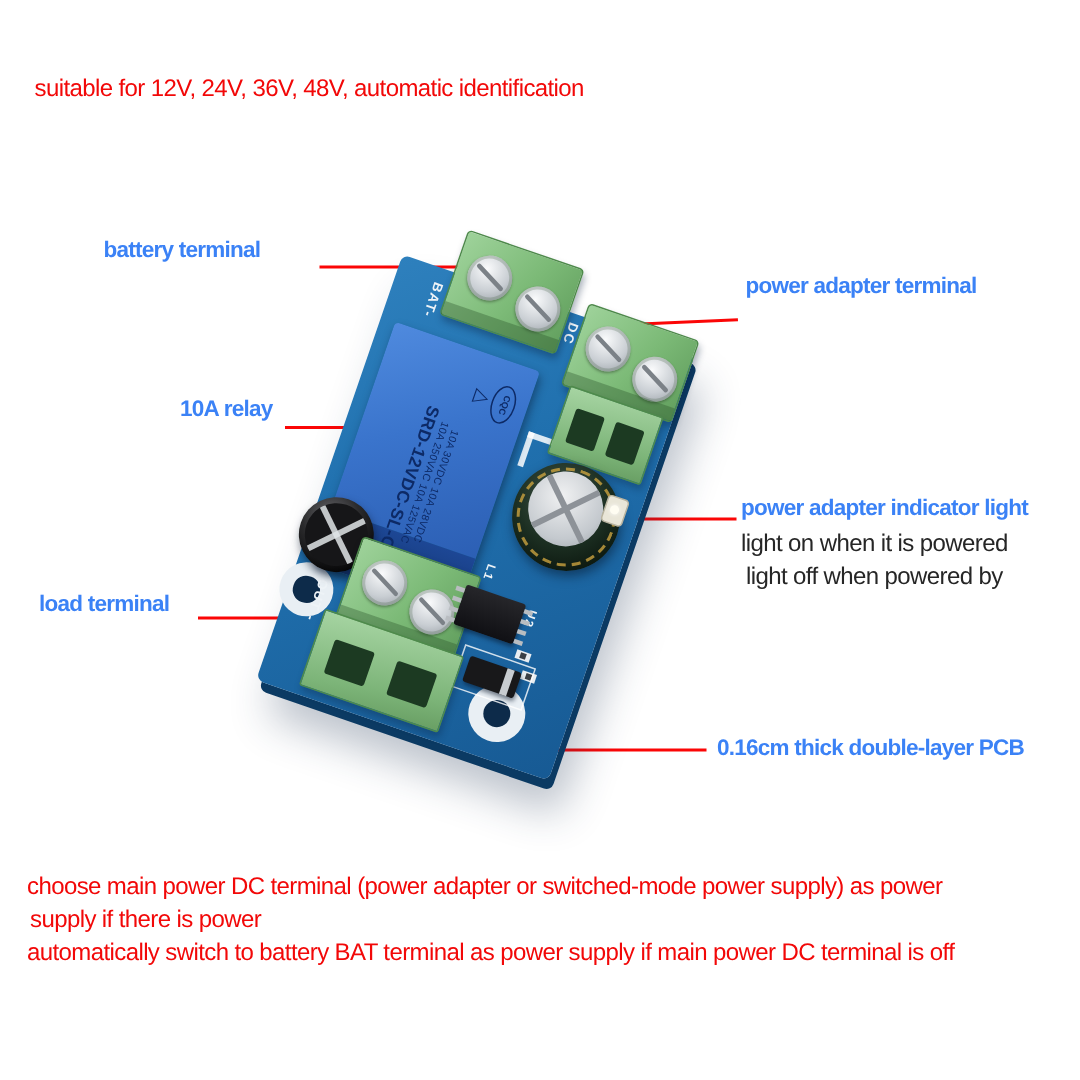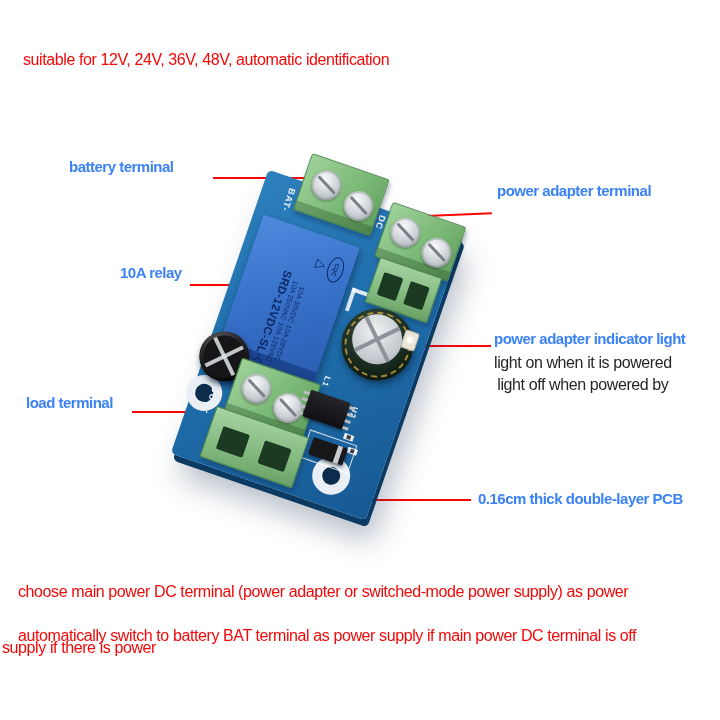--- a/index.html
+++ b/index.html
@@ -99,21 +99,21 @@
   <div class="red-label" style="left:478px;top:490px;">0.16cm thick double-layer PCB</div>
 
   <div class="rline" style="left:213px;top:177px;width:146px;"></div>
   <div class="rline" style="left:408px;top:214px;width:84px;transform:rotate(-2.5deg);"></div>
   <div class="rline" style="left:190px;top:284px;width:104px;"></div>
   <div class="rline" style="left:411px;top:345px;width:80px;"></div>
   <div class="rline" style="left:132px;top:411px;width:161px;"></div>
   <div class="rline" style="left:333px;top:499px;width:138px;"></div>
 
   <div class="red-par" style="left:18px;top:583px;">choose main power DC terminal (power adapter or switched-mode power supply) as power</div>
-  <div class="red-par" style="left:2px;top:605px;margin-top:34px;">supply if there is power</div>
+  <div class="red-par" style="left:20px;top:605px;">supply if there is power</div>
   <div class="red-par" style="left:18px;top:627px;">automatically switch to battery BAT terminal as power supply if main power DC terminal is off</div>
 
   <div id="board-wrap">
     <div id="board">
 
       <div class="hole" style="left:-6px;top:214px;width:36px;height:36px;"></div>
       <div class="hole" style="left:140px;top:250px;width:38px;height:38px;"></div>
       <div class="hole" style="left:170px;top:2px;width:34px;height:34px;"></div>
 
       <div class="silks" style="left:34px;top:10px;">BAT-</div>

